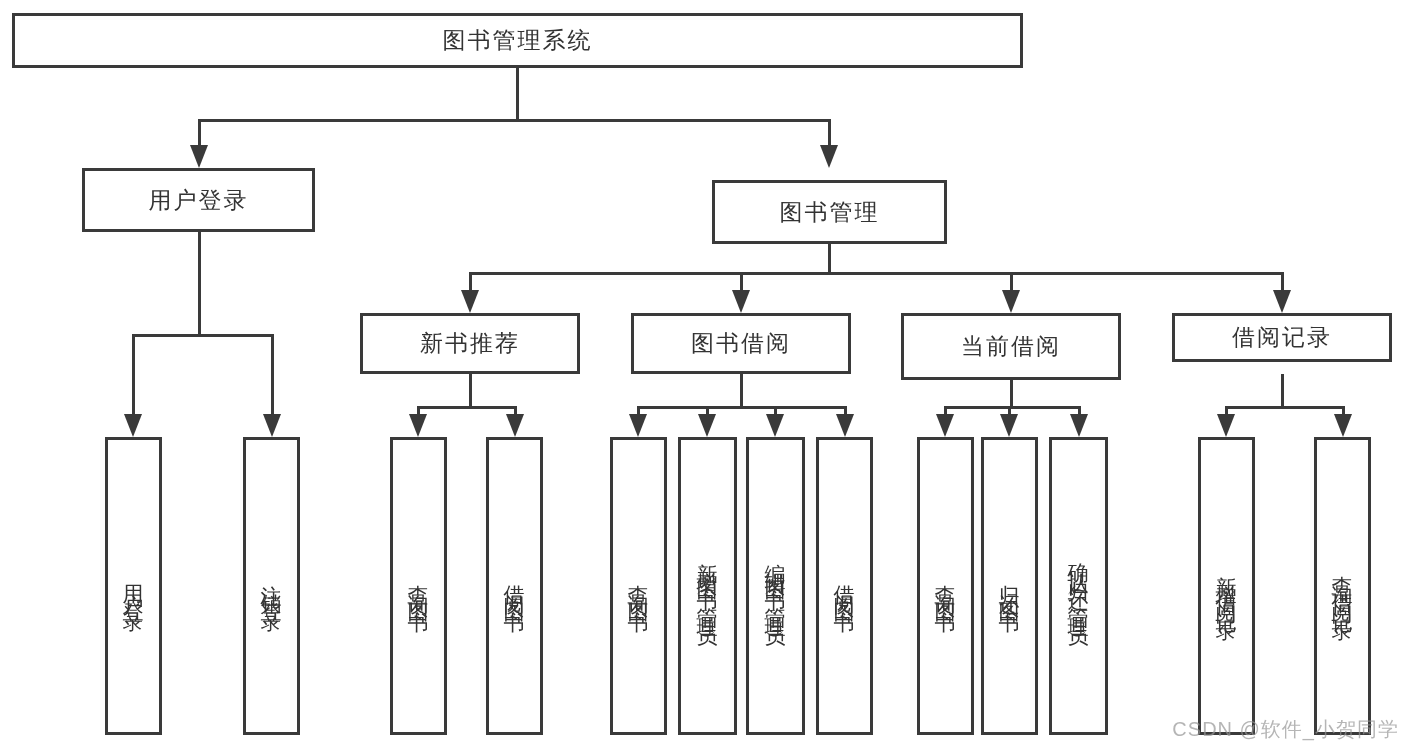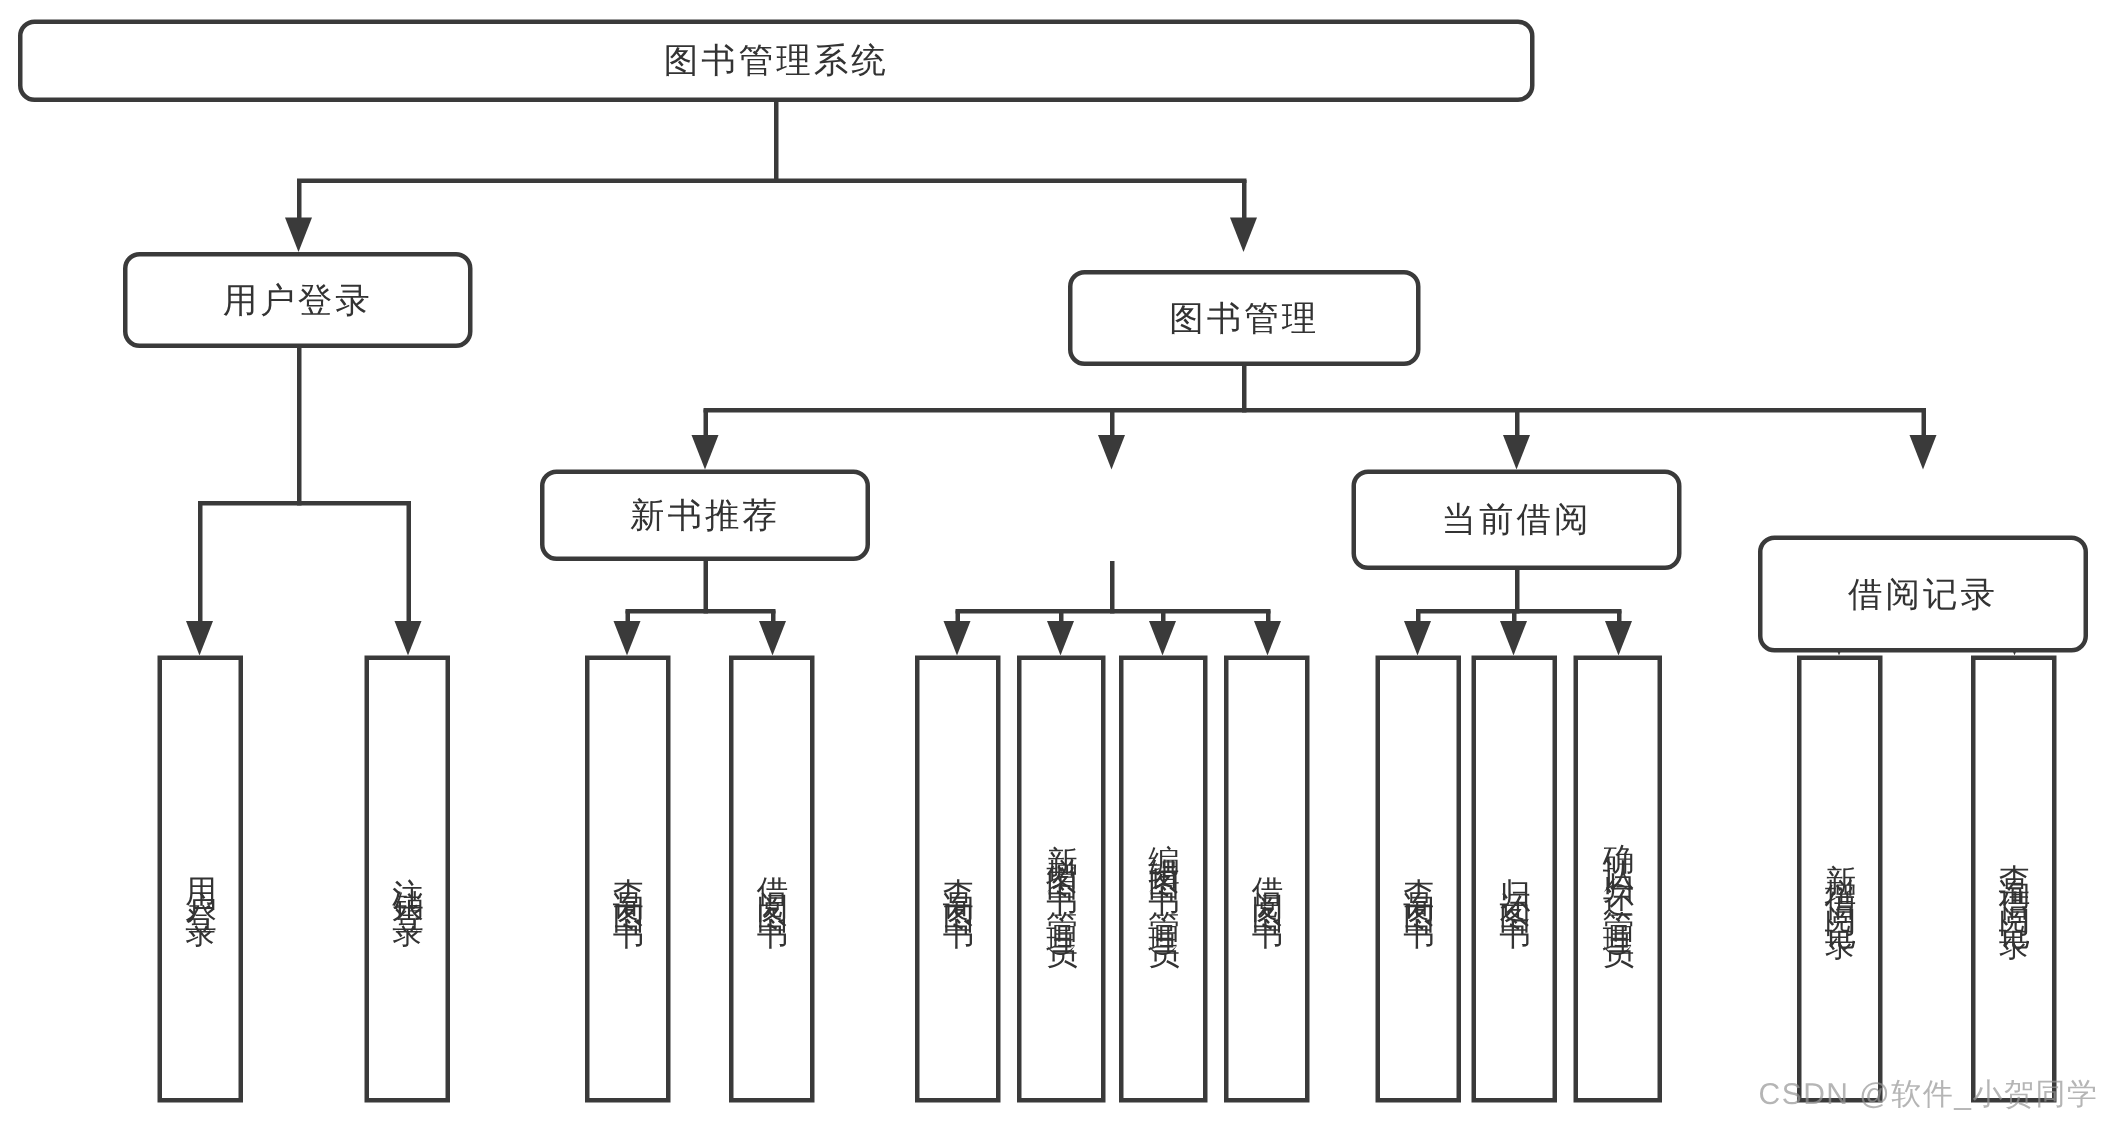--- a/index.html
+++ b/index.html
@@ -19,21 +19,20 @@
     display: flex;
     align-items: center;
     justify-content: center;
     color: #333333;
     z-index: 2;
   }
   .hbox {
     font-size: 23px;
     letter-spacing: 2px;
     white-space: nowrap;
-    border-radius: 11px;
   }
   .leaf {
     writing-mode: vertical-rl;
     text-orientation: mixed;
     font-size: 21px;
     letter-spacing: 9px;
     line-height: 1;
   }
   .line {
     position: absolute;
@@ -64,22 +63,23 @@
 <body>
 
 <div class="canvas">
 
   <div class="box hbox" style="left:12px; top:13px; width:1011px; height:55px;">图书管理系统</div>
 
   <div class="box hbox" style="left:82px; top:168px; width:233px; height:64px;">用户登录</div>
   <div class="box hbox" style="left:712px; top:168px; width:235px; height:64px;margin-top:12px;">图书管理</div>
 
   <div class="box hbox" style="left:360px; top:313px; width:220px; height:61px;">新书推荐</div>
+  <div class="box hbox" style="left:631px; top:313px; width:220px; height:61px;">图书借阅</div>
   <div class="box hbox" style="left:901px; top:313px; width:220px; height:67px;">当前借阅</div>
-  <div class="box hbox" style="left:1172px; top:313px; width:220px; height:78px;margin-top:44px;">借阅记录</div>
+  <div class="box hbox" style="left:1172px; top:313px; width:220px; height:49px;">借阅记录</div>
 
   <div class="box leaf" style="left:105px; top:437px; width:57px; height:298px;">用户登录</div>
   <div class="box leaf" style="left:243px; top:437px; width:57px; height:298px;">注销登录</div>
   <div class="box leaf" style="left:390px; top:437px; width:57px; height:298px;">查询图书</div>
   <div class="box leaf" style="left:486px; top:437px; width:57px; height:298px;">借阅图书</div>
   <div class="box leaf" style="left:610px; top:437px; width:57px; height:298px;">查询图书</div>
   <div class="box leaf" style="left:678px; top:437px; width:59px; height:298px;">新增图书（管理员）</div>
   <div class="box leaf" style="left:746px; top:437px; width:59px; height:298px;">编辑图书（管理员）</div>
   <div class="box leaf" style="left:816px; top:437px; width:57px; height:298px;">借阅图书</div>
   <div class="box leaf" style="left:917px; top:437px; width:57px; height:298px;">查询图书</div>

